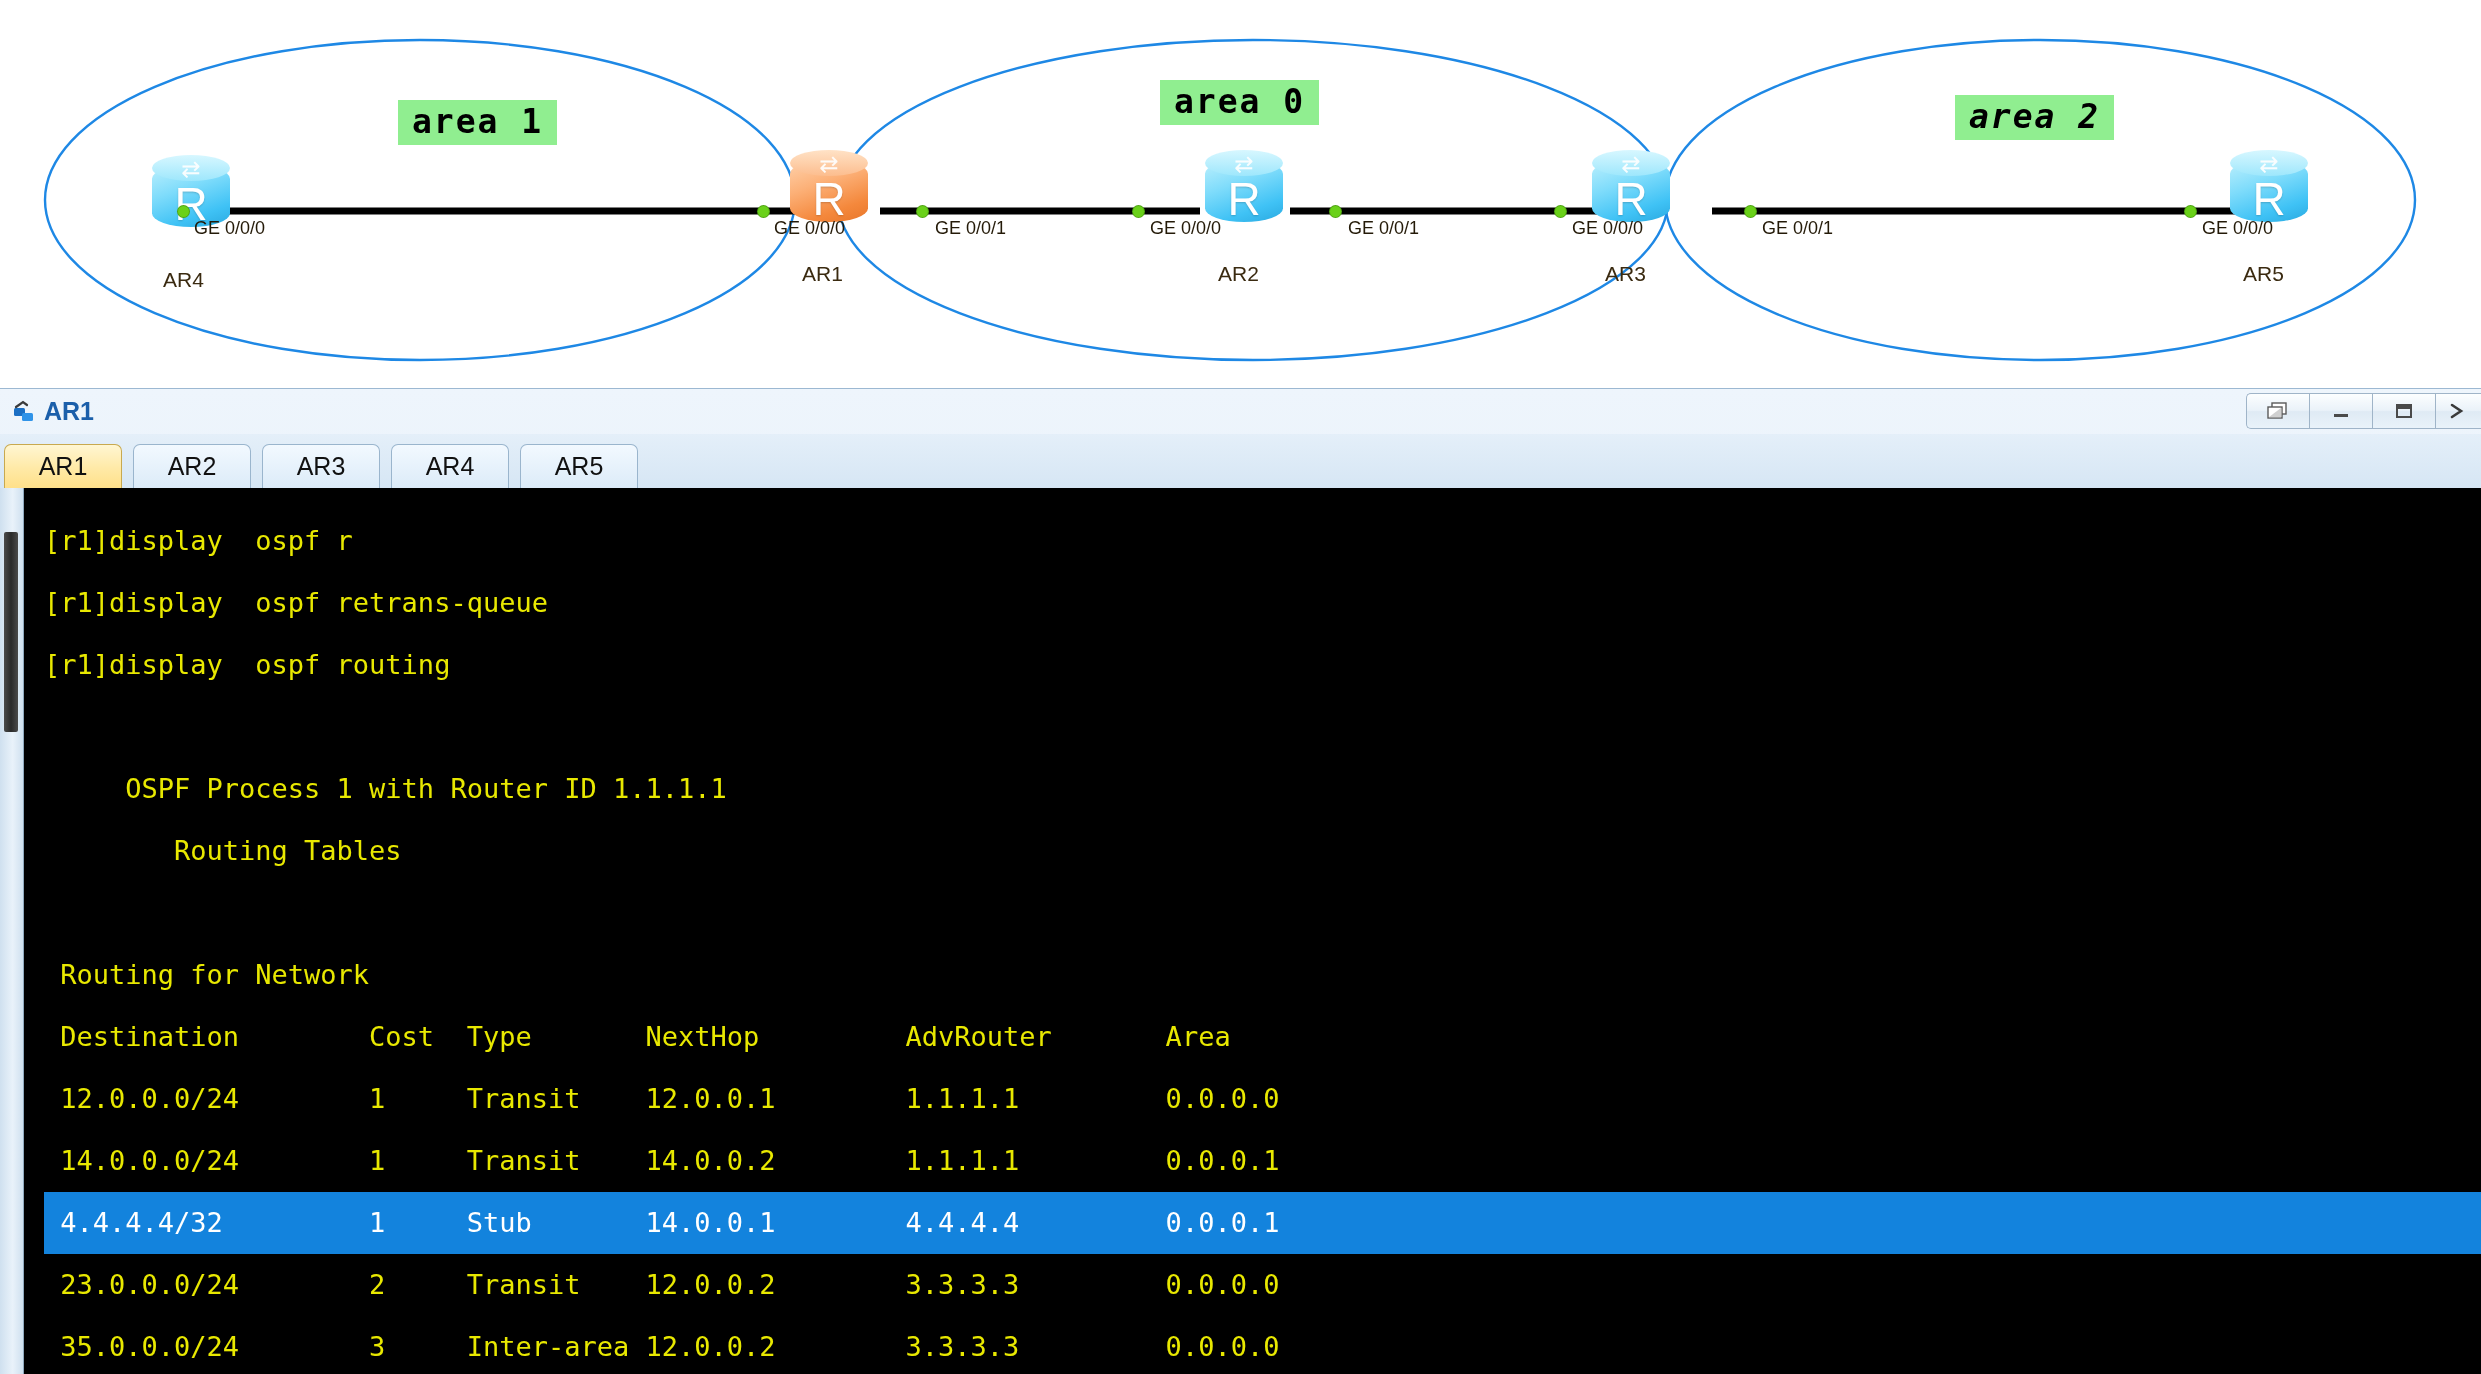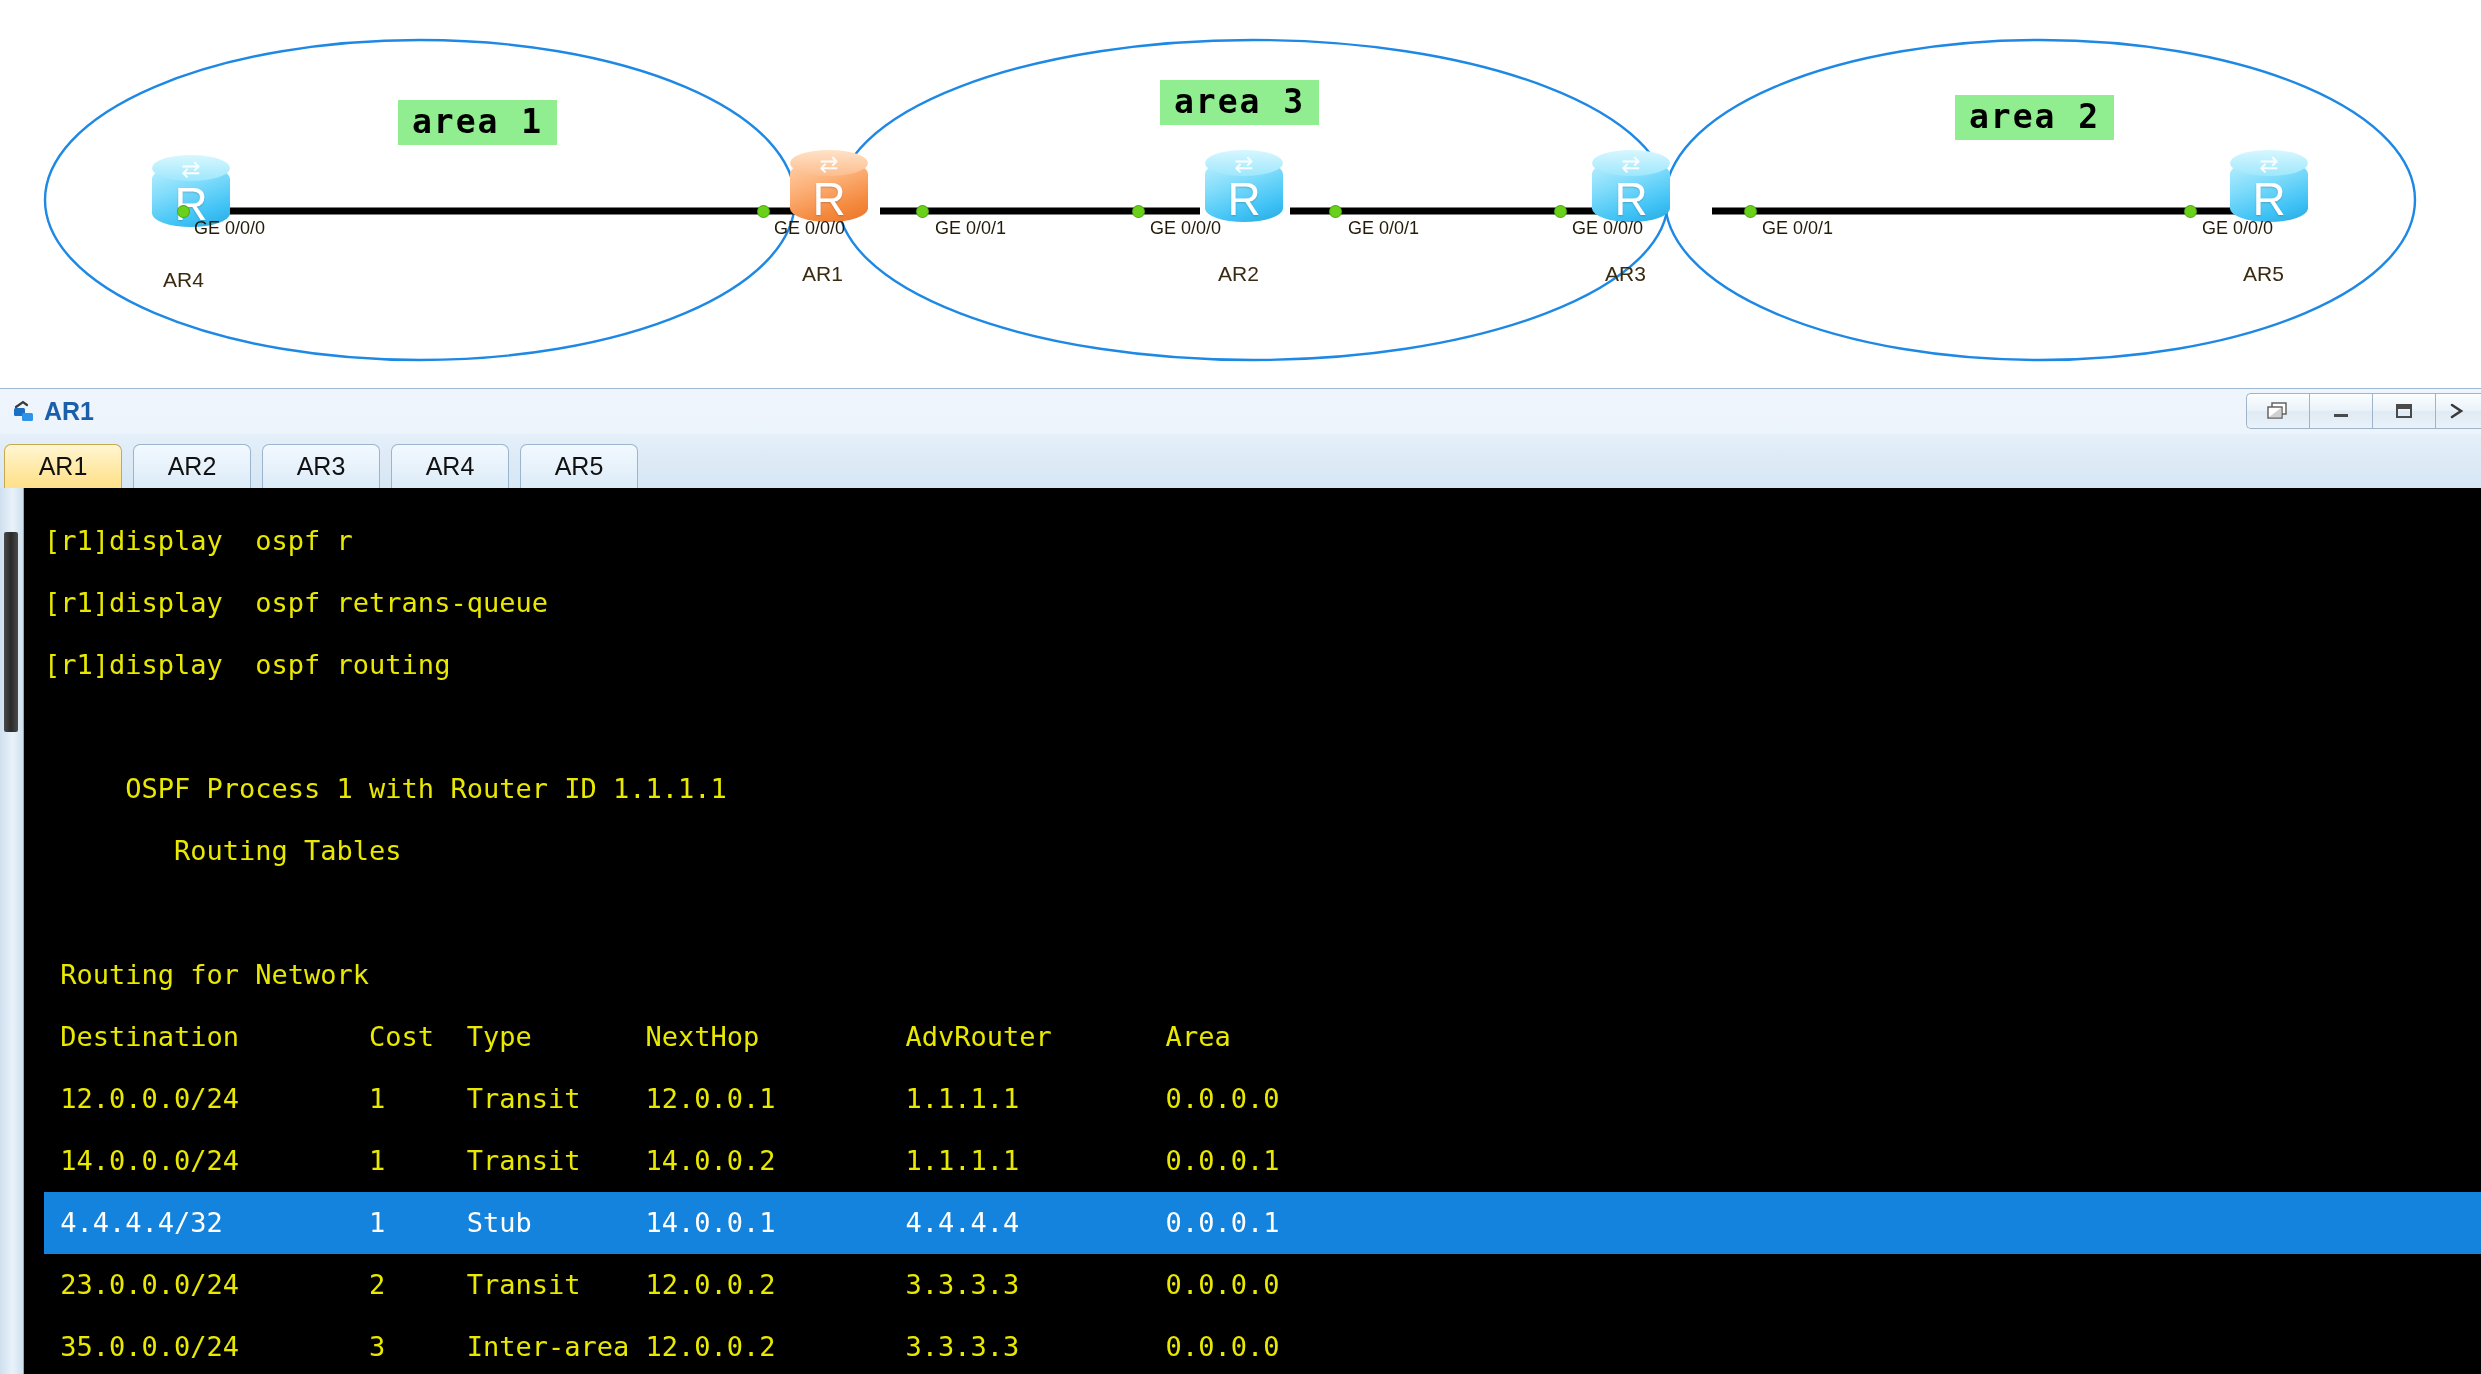--- a/index.html
+++ b/index.html
@@ -195,22 +195,22 @@
       <ellipse cx="1253" cy="200" rx="415" ry="160" fill="none" stroke="#1e88e5" stroke-width="2.4"></ellipse>
       <ellipse cx="2040" cy="200" rx="375" ry="160" fill="none" stroke="#1e88e5" stroke-width="2.4"></ellipse>
 
       <line x1="178" y1="211" x2="820" y2="211" stroke="#000000" stroke-width="7"></line>
       <line x1="880" y1="211" x2="1200" y2="211" stroke="#000000" stroke-width="7"></line>
       <line x1="1290" y1="211" x2="1622" y2="211" stroke="#000000" stroke-width="7"></line>
       <line x1="1712" y1="211" x2="2290" y2="211" stroke="#000000" stroke-width="7"></line>
     </svg>
 
     <div class="area-label" style="left:398px; top:100px;">area 1</div>
-    <div class="area-label" style="left:1160px; top:80px;">area 3</div>
-    <div class="area-label" style="left:1955px; top:95px;">area 2</div>
+    <div class="area-label" style="left:1160px; top:80px;">area 0</div>
+    <div class="area-label" style="left:1955px; top:95px;font-style:italic;">area 2</div>
 
     <div class="router blue" style="left:152px; top:155px;">
       <div class="body"></div>
       <div class="top"></div>
       <div class="glyph">⇄</div>
       <div class="rletter">R</div>
     </div>
     <div class="router orange" style="left:790px; top:150px;">
       <div class="body"></div>
       <div class="top"></div>

